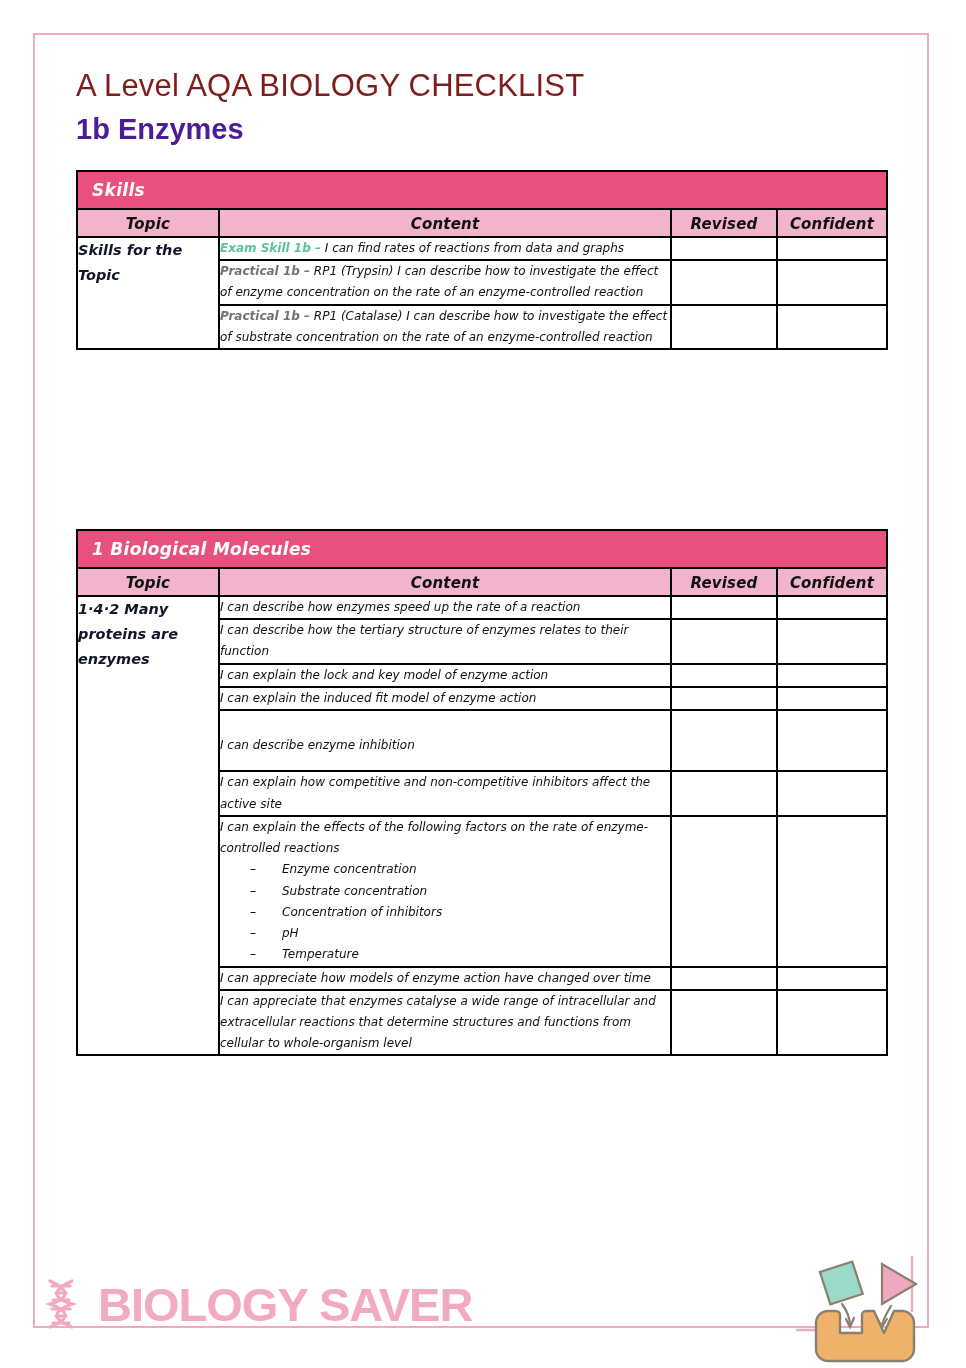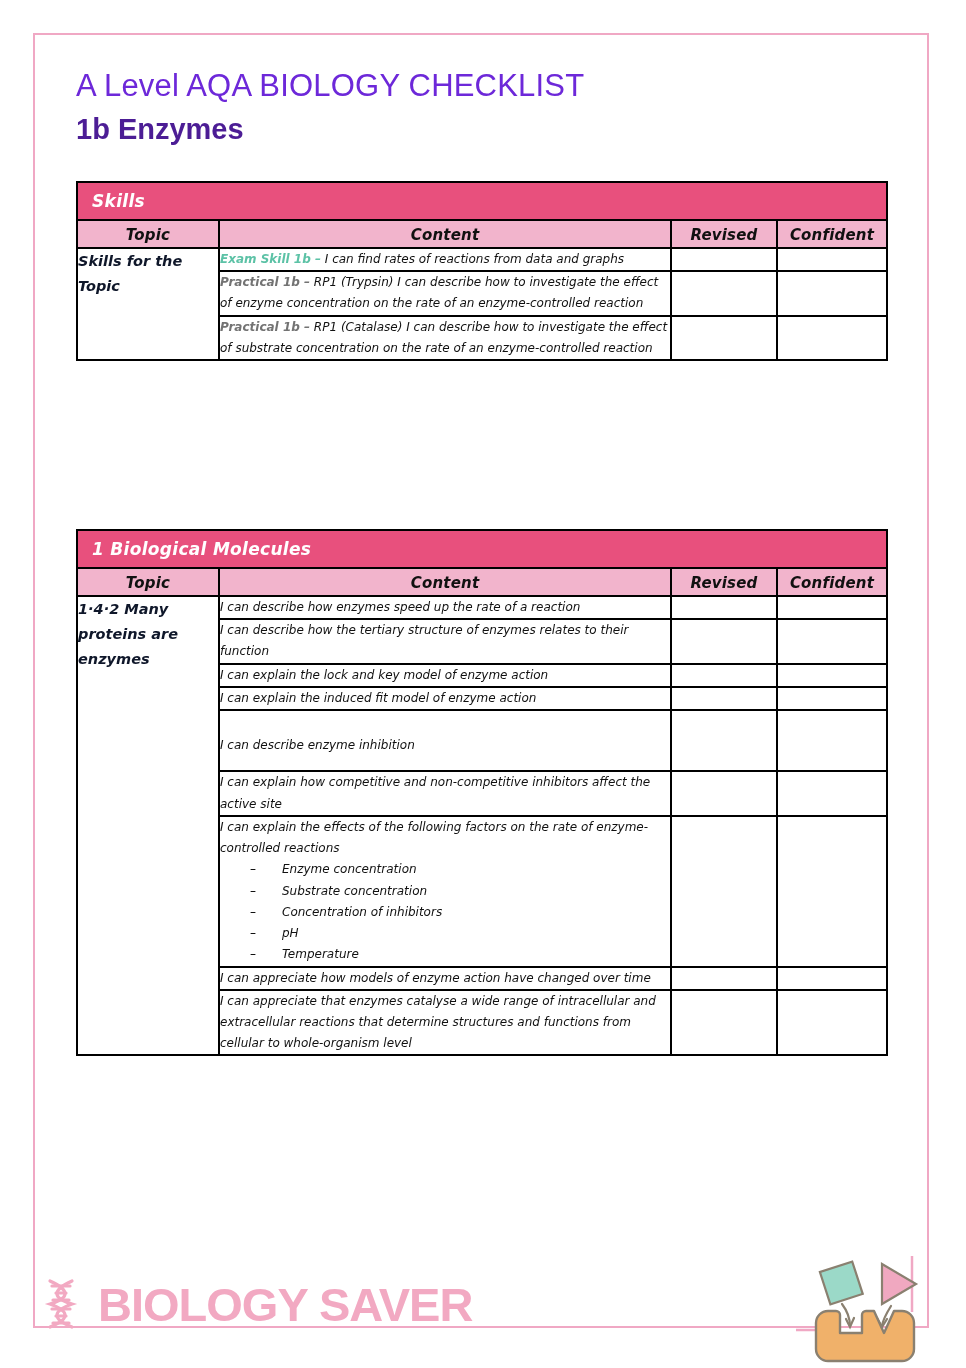--- a/index.html
+++ b/index.html
@@ -37,21 +37,21 @@
   
   #titles {
     position: absolute;
     left: 76px;
     top: 68px;
     width: 810px;
   }
   .title-main {
     font-family: "Liberation Sans", sans-serif;
     font-size: 31px;
-    color: #6d28d9;
+    color: #7f1d1d;
     letter-spacing: 0.2px;
     line-height: 1.18;
     white-space: nowrap;
   }
   .title-sub {
     font-family: "Liberation Sans", sans-serif;
     font-size: 29px;
     font-weight: bold;
     color: #4c1d95;
     line-height: 1.25;
@@ -61,21 +61,21 @@
 
   
   .checklist-table {
     position: absolute;
     left: 76px;
     width: 810px;
     border-collapse: collapse;
     table-layout: fixed;
     background: #ffffff;
   }
-  #table-skills  { top: 181px; }
+  #table-skills  { top: 170px; }
   #table-module  { top: 529px; }
 
   .checklist-table td,
   .checklist-table th {
     border: 2px solid #000000;
     padding: 0;
     vertical-align: top;
     box-sizing: border-box;
   }
 

